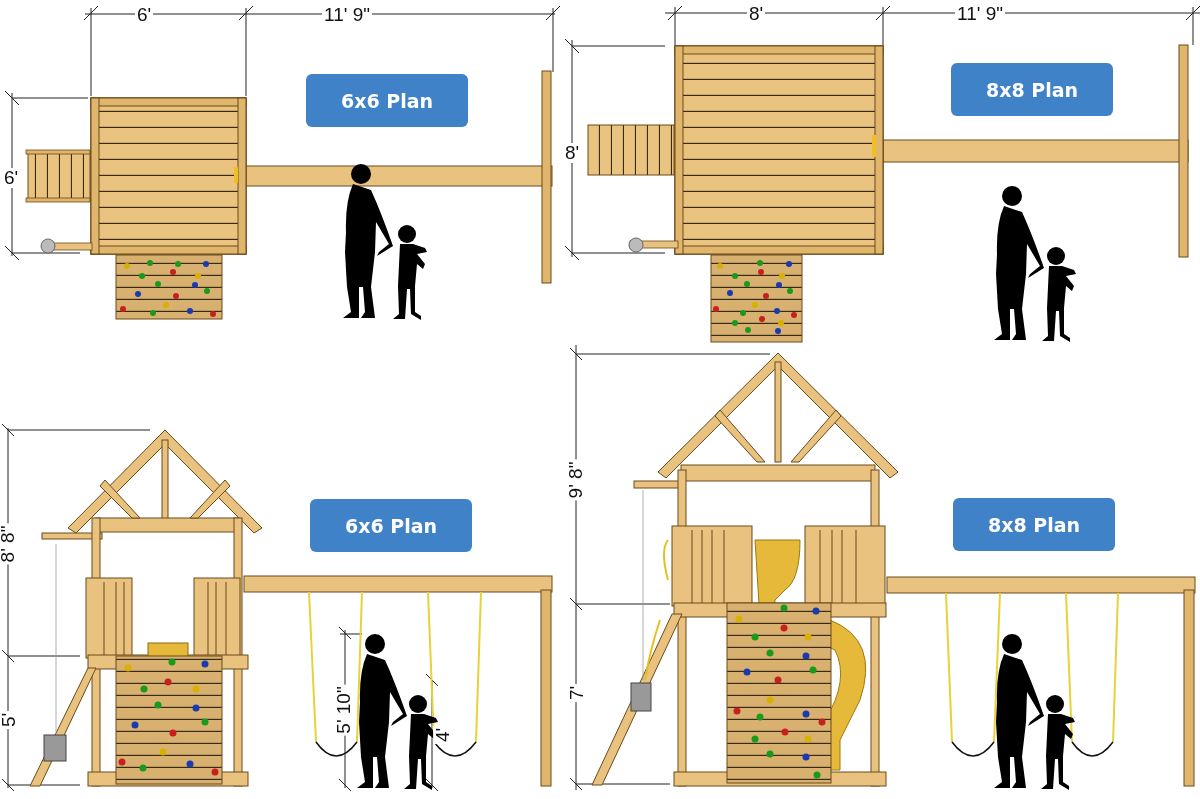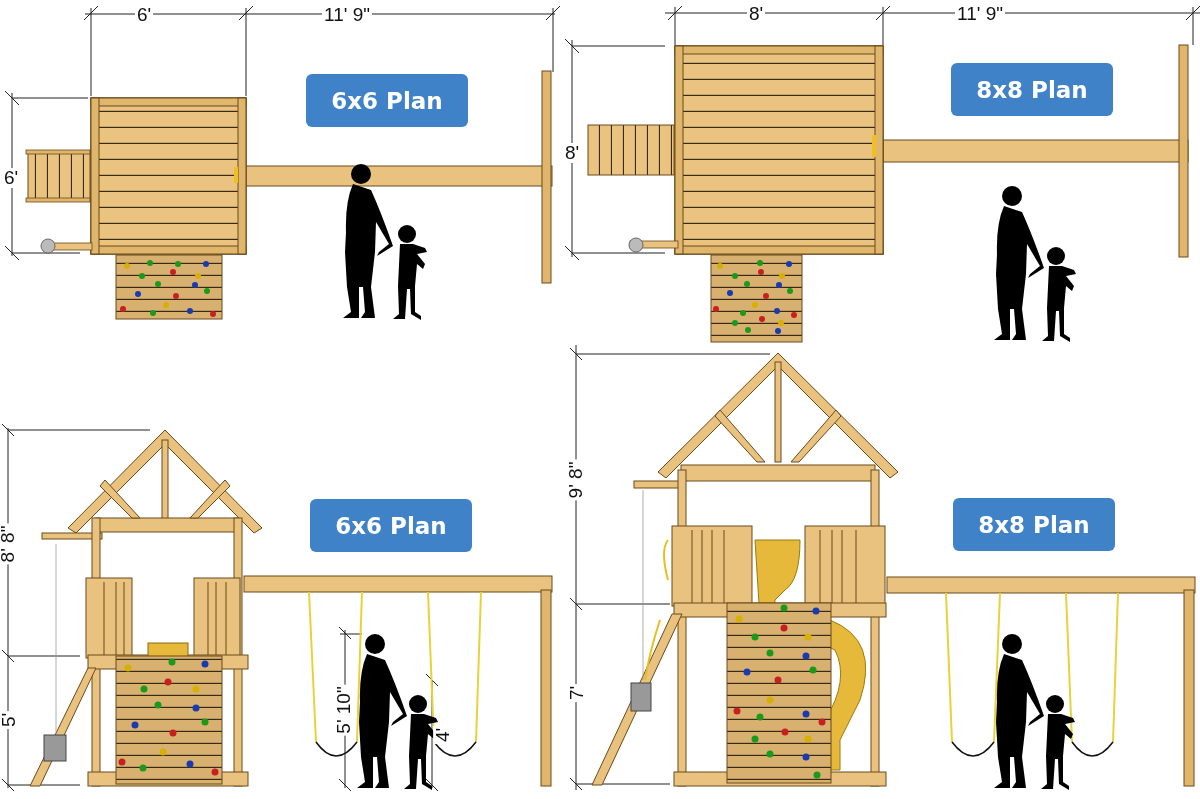--- a/index.html
+++ b/index.html
@@ -1,18 +1,18 @@
 <!DOCTYPE html>
 <html><head>
 <meta charset="utf-8">
 <style>
   html,body{margin:0;padding:0;background:#fff;}
   body{width:1200px;height:799px;position:relative;overflow:hidden;font-family:"DejaVu Sans",sans-serif;}
   svg{position:absolute;left:0;top:0;}
-  .badge{position:absolute;background:#3f82c7;color:#fff;border-radius:6px;display:flex;align-items:center;justify-content:center;font-family:"DejaVu Sans",sans-serif;font-weight:bold;font-size:23px;}
+  .badge{position:absolute;background:#3f82c7;color:#fff;border-radius:6px;display:flex;align-items:center;justify-content:center;font-family:"DejaVu Sans",sans-serif;font-weight:bold;font-size:19px;}
   .dim{position:absolute;font-family:"Liberation Sans",sans-serif;font-size:19px;color:#111;white-space:nowrap;background:#fff;padding:0 2px;line-height:20px;}
   .vdim{transform:rotate(-90deg);transform-origin:center center;}
 </style>
 </head>
 <body>
 
 <svg width="1200" height="799" viewBox="0 0 1200 799">
   <defs>
     <pattern id="planks" width="10" height="16" patternUnits="userSpaceOnUse">
       <rect width="10" height="16" fill="#e9c37f"></rect>

